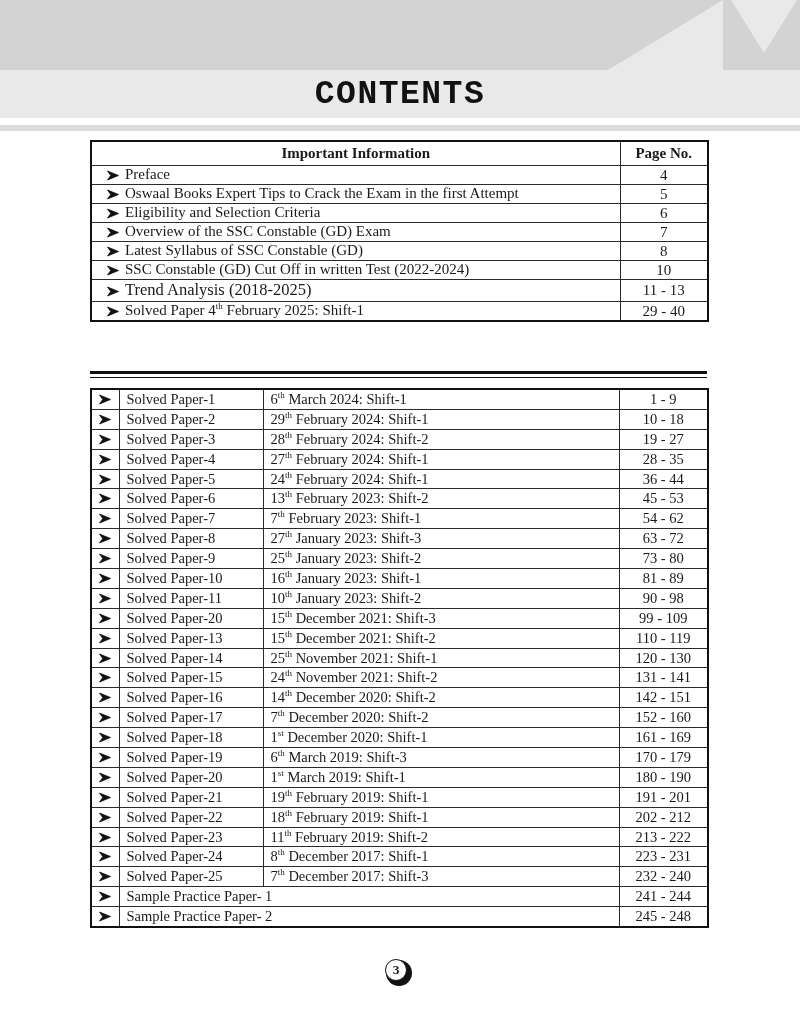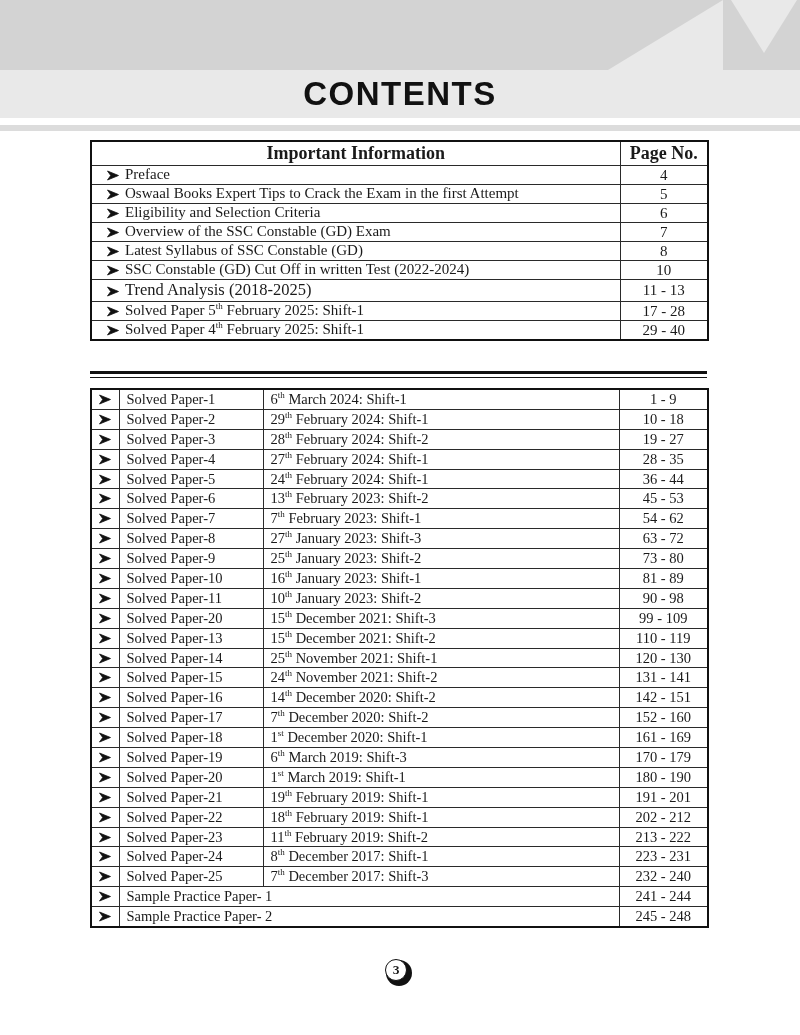--- a/index.html
+++ b/index.html
@@ -9,30 +9,30 @@
   }
   
   .band-dark{position:absolute;left:0;top:0;width:800px;height:70px;background:#d3d3d3;}
   .deco-diag{position:absolute;left:608px;top:0;width:115px;height:70px;background:#e9e9e9;
     clip-path:polygon(100% 0,100% 100%,0 100%);}
   .deco-v{position:absolute;left:731px;top:0;width:66px;height:53px;background:#e9e9e9;
     clip-path:polygon(0 0,100% 0,50% 100%);}
   .band-light{position:absolute;left:0;top:70px;width:800px;height:48px;background:#e9e9e9;
     display:flex;align-items:center;justify-content:center;}
   .title{font-size:33px;font-weight:bold;letter-spacing:1.5px;margin:0;color:#111;
-    font-family:Liberation Sans, sans-serif;}
+    font-family:Liberation Mono, monospace;}
   .rule{position:absolute;left:0;top:125px;width:800px;height:6px;background:#dcdcdc;}
 
   
   table{border-collapse:collapse;table-layout:fixed;position:absolute;left:90px;width:617px;
     background:#fff;}
   .t1{top:140px;border:2px solid #111;}
   .t2{top:388px;border:2px solid #111;}
   td,th{border:1px solid #2a2a2a;overflow:hidden;white-space:nowrap;}
-  .t1 th{height:23px;font-size:18px;font-weight:bold;text-align:center;padding:0;}
+  .t1 th{height:23px;font-size:15px;font-weight:bold;text-align:center;padding:0;}
   .t1 td{height:17.1px;font-size:15px;padding:0;}
   .t1 td.lbl{padding-left:9px;}
   .t1 td.lbl.large{font-size:16.5px;}
   .t1 td.pg,.t2 td.pg{text-align:center;}
   .t2 td{height:18.9px;font-size:14.5px;padding:0;}
   .t2 td.arr{text-align:center;}
   .t2 td.name,.t2 td.date{padding-left:7px;}
   .arrow{display:inline-block;width:22px;vertical-align:-1px;}
   .t1 .arrow{width:24px;}
   sup{font-size:9px;vertical-align:super;line-height:0;}
@@ -110,26 +110,20 @@
       </tr>
       <tr>
         <td class="lbl large"><span class="arrow"><svg class="arrow" width="13" height="11" viewBox="0 0 13 11">
     <path d="M1 1 L12 5.5 L1 10 L4.2 5.5 Z" fill="#111" stroke="#111" stroke-width="0.8" stroke-linejoin="round"></path>
   </svg></span><span>Trend Analysis (2018-2025)</span></td>
         <td class="pg">11 - 13</td>
       </tr>
       <tr>
         <td class="lbl"><span class="arrow"><svg class="arrow" width="13" height="11" viewBox="0 0 13 11">
     <path d="M1 1 L12 5.5 L1 10 L4.2 5.5 Z" fill="#111" stroke="#111" stroke-width="0.8" stroke-linejoin="round"></path>
-  </svg></span><span>Solved Paper 5<sup>th</sup> February 2025: Shift-1</span></td>
-        <td class="pg">17 - 28</td>
-      </tr>
-      <tr>
-        <td class="lbl"><span class="arrow"><svg class="arrow" width="13" height="11" viewBox="0 0 13 11">
-    <path d="M1 1 L12 5.5 L1 10 L4.2 5.5 Z" fill="#111" stroke="#111" stroke-width="0.8" stroke-linejoin="round"></path>
   </svg></span><span>Solved Paper 4<sup>th</sup> February 2025: Shift-1</span></td>
         <td class="pg">29 - 40</td>
       </tr>
     </tbody>
 </table>
 
 <div class="sep"></div>
 
 <table class="t2">
   <colgroup>

